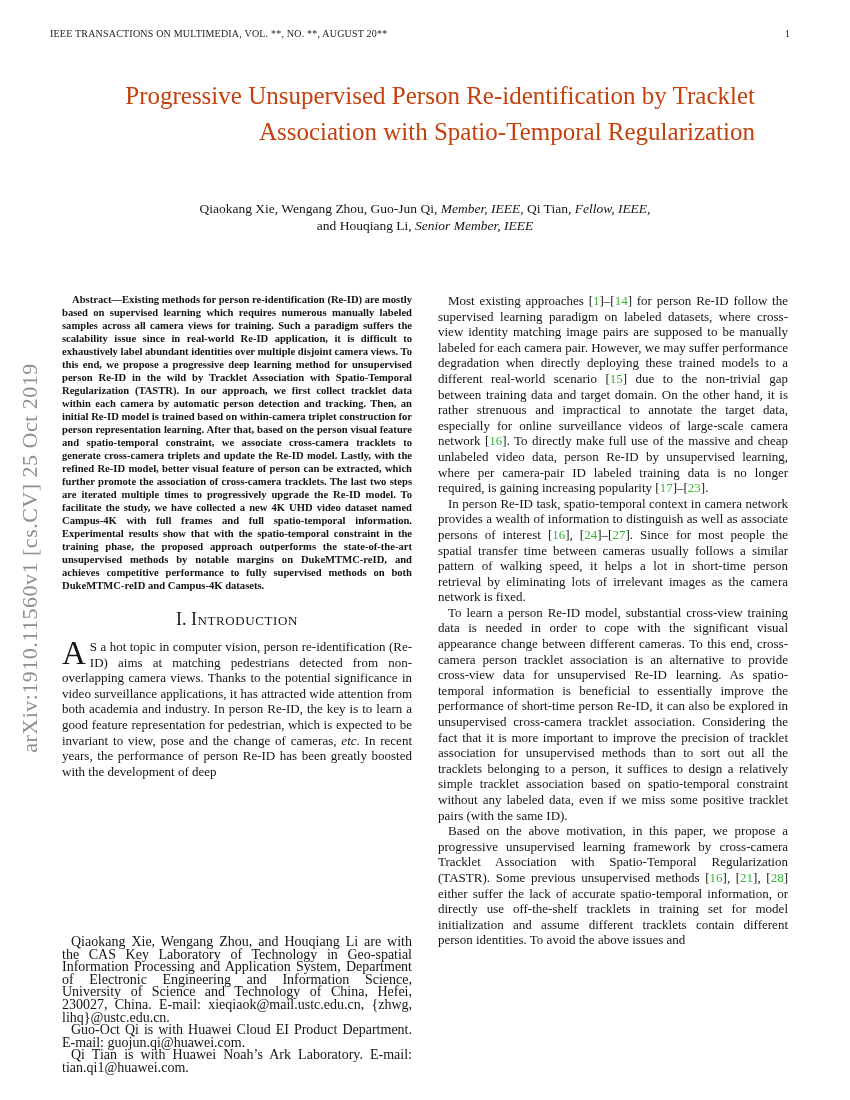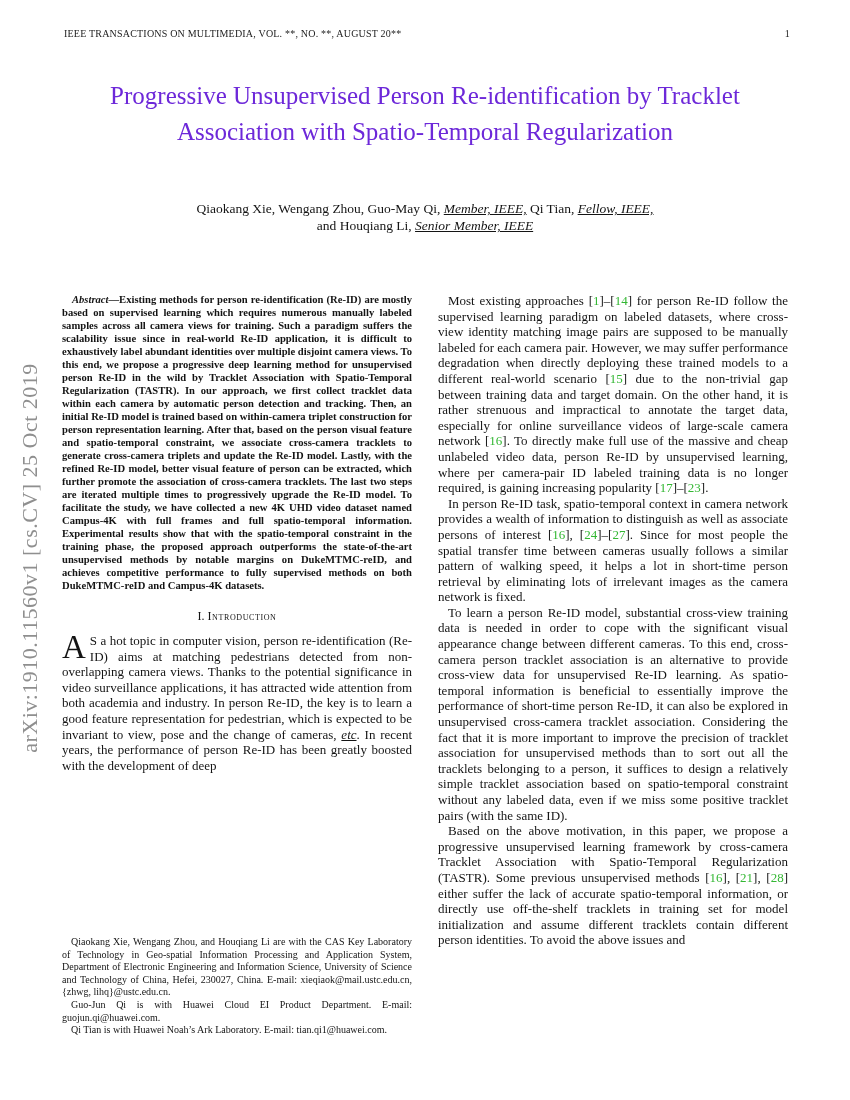--- a/index.html
+++ b/index.html
@@ -13,41 +13,41 @@
     width: 850px; height: 1100px;
     background: #ffffff;
     font-family: "Liberation Serif", "DejaVu Serif", serif;
     color: var(--ink);
     overflow: hidden;
   }
   .page { position: relative; width: 850px; height: 1100px; }
 
   
   .run-head {
-    position: absolute; top: 28px; left: 64px; right: 60px;
+    position: absolute; top: 28px; left: 50px; right: 60px;
     display: flex; justify-content: space-between;
     font-size: 10px; letter-spacing: 0.02em; color: #222;
   }
 
   
   .arxiv {
     position: absolute; left: 30px; top: 558px;
     transform: translate(-50%, -50%) rotate(-90deg);
     transform-origin: center center;
     white-space: nowrap;
     font-size: 22px; color: var(--arxiv-gray);
     letter-spacing: 0.5px;
   }
 
   
   .title {
     position: absolute; top: 78px; left: 95px; width: 660px;
-    text-align: center;
+    text-align: right;
     font-size: 25px; line-height: 36px;
-    color: #6d28d9;
+    color: #c2410c;
   }
   .authors {
     position: absolute; top: 200px; left: 75px; width: 700px;
     text-align: center; font-size: 13.5px; line-height: 17px;
   }
 
   
   .columns {
     position: absolute; top: 293px; left: 62px; width: 726px;
     display: flex; justify-content: space-between;
@@ -59,63 +59,63 @@
     font-size: 10.6px; line-height: 13px;
     text-align: justify;
     text-indent: 10px;
     margin: 0;
   }
   .index-terms { margin-top: 12px; }
 
   .sec-heading {
     margin-top: 17px; margin-bottom: 9px;
     text-align: center;
-    font-size: 12px;
+    font-size: 18px;
   }
   .sec-heading .sc { font-variant: small-caps; letter-spacing: 0.6px; }
 
   .body-par {
     font-size: 13px; line-height: 15.6px;
     text-align: justify;
     margin: 0;
   }
   .body-par.indent { text-indent: 10px; }
   .dropcap {
     float: left;
     font-size: 33px; line-height: 26px;
     padding: 1px 4px 0 0;
   }
 
   .footnotes {
     position: absolute; top: 936px; left: 62px; width: 350px;
-    font-size: 10px; line-height: 12.6px;
+    font-size: 14px; line-height: 12.6px;
     text-align: justify;
   }
   .footnotes p { margin: 0; text-indent: 9px; }
 
-  .i  { font-style: italic; text-decoration: underline; }
-  .bi { font-style: italic; font-weight: bold; }
+  .i  { font-style: italic; }
+  .bi { font-weight: bold; }
   .cite { color: var(--cite-color); }
 </style>
 </head>
 <body>
 
 <div class="page">
 
   <div class="run-head">
     <span>IEEE TRANSACTIONS ON MULTIMEDIA, VOL. **, NO. **, AUGUST 20**</span>
     <span>1</span>
   </div>
 
   <div class="arxiv">arXiv:1910.11560v1  [cs.CV]  25 Oct 2019</div>
 
   <div class="title">Progressive Unsupervised Person Re-identification by Tracklet Association with Spatio-Temporal Regularization</div>
 
   <div class="authors">
-    <div><span>Qiaokang Xie, Wengang Zhou, Guo-May Qi, </span><span class="i">Member, IEEE,</span><span> Qi Tian, </span><span class="i">Fellow, IEEE,</span></div>
+    <div><span>Qiaokang Xie, Wengang Zhou, Guo-Jun Qi, </span><span class="i">Member, IEEE,</span><span> Qi Tian, </span><span class="i">Fellow, IEEE,</span></div>
     <div><span>and Houqiang Li, </span><span class="i">Senior Member, IEEE</span></div>
   </div>
 
   <div class="columns">
 
     <div class="col">
       <p class="abstract"><span class="bi">Abstract</span><span>—Existing methods for person re-identification (Re-ID) are mostly based on supervised learning which requires numerous manually labeled samples across all camera views for training. Such a paradigm suffers the scalability issue since in real-world Re-ID application, it is difficult to exhaustively label abundant identities over multiple disjoint camera views. To this end, we propose a progressive deep learning method for unsupervised person Re-ID in the wild by Tracklet Association with Spatio-Temporal Regularization (TASTR). In our approach, we first collect tracklet data within each camera by automatic person detection and tracking. Then, an initial Re-ID model is trained based on within-camera triplet construction for person representation learning. After that, based on the person visual feature and spatio-temporal constraint, we associate cross-camera tracklets to generate cross-camera triplets and update the Re-ID model. Lastly, with the refined Re-ID model, better visual feature of person can be extracted, which further promote the association of cross-camera tracklets. The last two steps are iterated multiple times to progressively upgrade the Re-ID model. To facilitate the study, we have collected a new 4K UHD video dataset named Campus-4K with full frames and full spatio-temporal information. Experimental results show that with the spatio-temporal constraint in the training phase, the proposed approach outperforms the state-of-the-art unsupervised methods by notable margins on DukeMTMC-reID, and achieves competitive performance to fully supervised methods on both DukeMTMC-reID and Campus-4K datasets.</span></p>
 
       <div class="sec-heading">
         <span>I.</span>
@@ -131,17 +131,17 @@
       <p class="body-par indent"><span>Most existing approaches [</span><span class="cite">1</span><span>]–[</span><span class="cite">14</span><span>] for person Re-ID follow the supervised learning paradigm on labeled datasets, where cross-view identity matching image pairs are supposed to be manually labeled for each camera pair. However, we may suffer performance degradation when directly deploying these trained models to a different real-world scenario [</span><span class="cite">15</span><span>] due to the non-trivial gap between training data and target domain. On the other hand, it is rather strenuous and impractical to annotate the target data, especially for online surveillance videos of large-scale camera network [</span><span class="cite">16</span><span>]. To directly make full use of the massive and cheap unlabeled video data, person Re-ID by unsupervised learning, where per camera-pair ID labeled training data is no longer required, is gaining increasing popularity [</span><span class="cite">17</span><span>]–[</span><span class="cite">23</span><span>].</span></p>
       <p class="body-par indent"><span>In person Re-ID task, spatio-temporal context in camera network provides a wealth of information to distinguish as well as associate persons of interest [</span><span class="cite">16</span><span>], [</span><span class="cite">24</span><span>]–[</span><span class="cite">27</span><span>]. Since for most people the spatial transfer time between cameras usually follows a similar pattern of walking speed, it helps a lot in short-time person retrieval by eliminating lots of irrelevant images as the camera network is fixed.</span></p>
       <p class="body-par indent"><span>To learn a person Re-ID model, substantial cross-view training data is needed in order to cope with the significant visual appearance change between different cameras. To this end, cross-camera person tracklet association is an alternative to provide cross-view data for unsupervised Re-ID learning. As spatio-temporal information is beneficial to essentially improve the performance of short-time person Re-ID, it can also be explored in unsupervised cross-camera tracklet association. Considering the fact that it is more important to improve the precision of tracklet association for unsupervised methods than to sort out all the tracklets belonging to a person, it suffices to design a relatively simple tracklet association based on spatio-temporal constraint without any labeled data, even if we miss some positive tracklet pairs (with the same ID).</span></p>
       <p class="body-par indent"><span>Based on the above motivation, in this paper, we propose a progressive unsupervised learning framework by cross-camera Tracklet Association with Spatio-Temporal Regularization (TASTR). Some previous unsupervised methods [</span><span class="cite">16</span><span>], [</span><span class="cite">21</span><span>], [</span><span class="cite">28</span><span>] either suffer the lack of accurate spatio-temporal information, or directly use off-the-shelf tracklets in training set for model initialization and assume different tracklets contain different person identities. To avoid the above issues and</span></p>
     </div>
 
   </div>
 
   <div class="footnotes">
     <p>Qiaokang Xie, Wengang Zhou, and Houqiang Li are with the CAS Key Laboratory of Technology in Geo-spatial Information Processing and Application System, Department of Electronic Engineering and Information Science, University of Science and Technology of China, Hefei, 230027, China. E-mail: xieqiaok@mail.ustc.edu.cn, {zhwg, lihq}@ustc.edu.cn.</p>
-    <p>Guo-Jun Qi is with Huawei Cloud EI Product Department. E-mail: guojun.qi@huawei.com.</p>
+    <p>Guo-Oct Qi is with Huawei Cloud EI Product Department. E-mail: guojun.qi@huawei.com.</p>
     <p>Qi Tian is with Huawei Noah’s Ark Laboratory. E-mail: tian.qi1@huawei.com.</p>
   </div>
 
 </div>
 
 </body></html>

